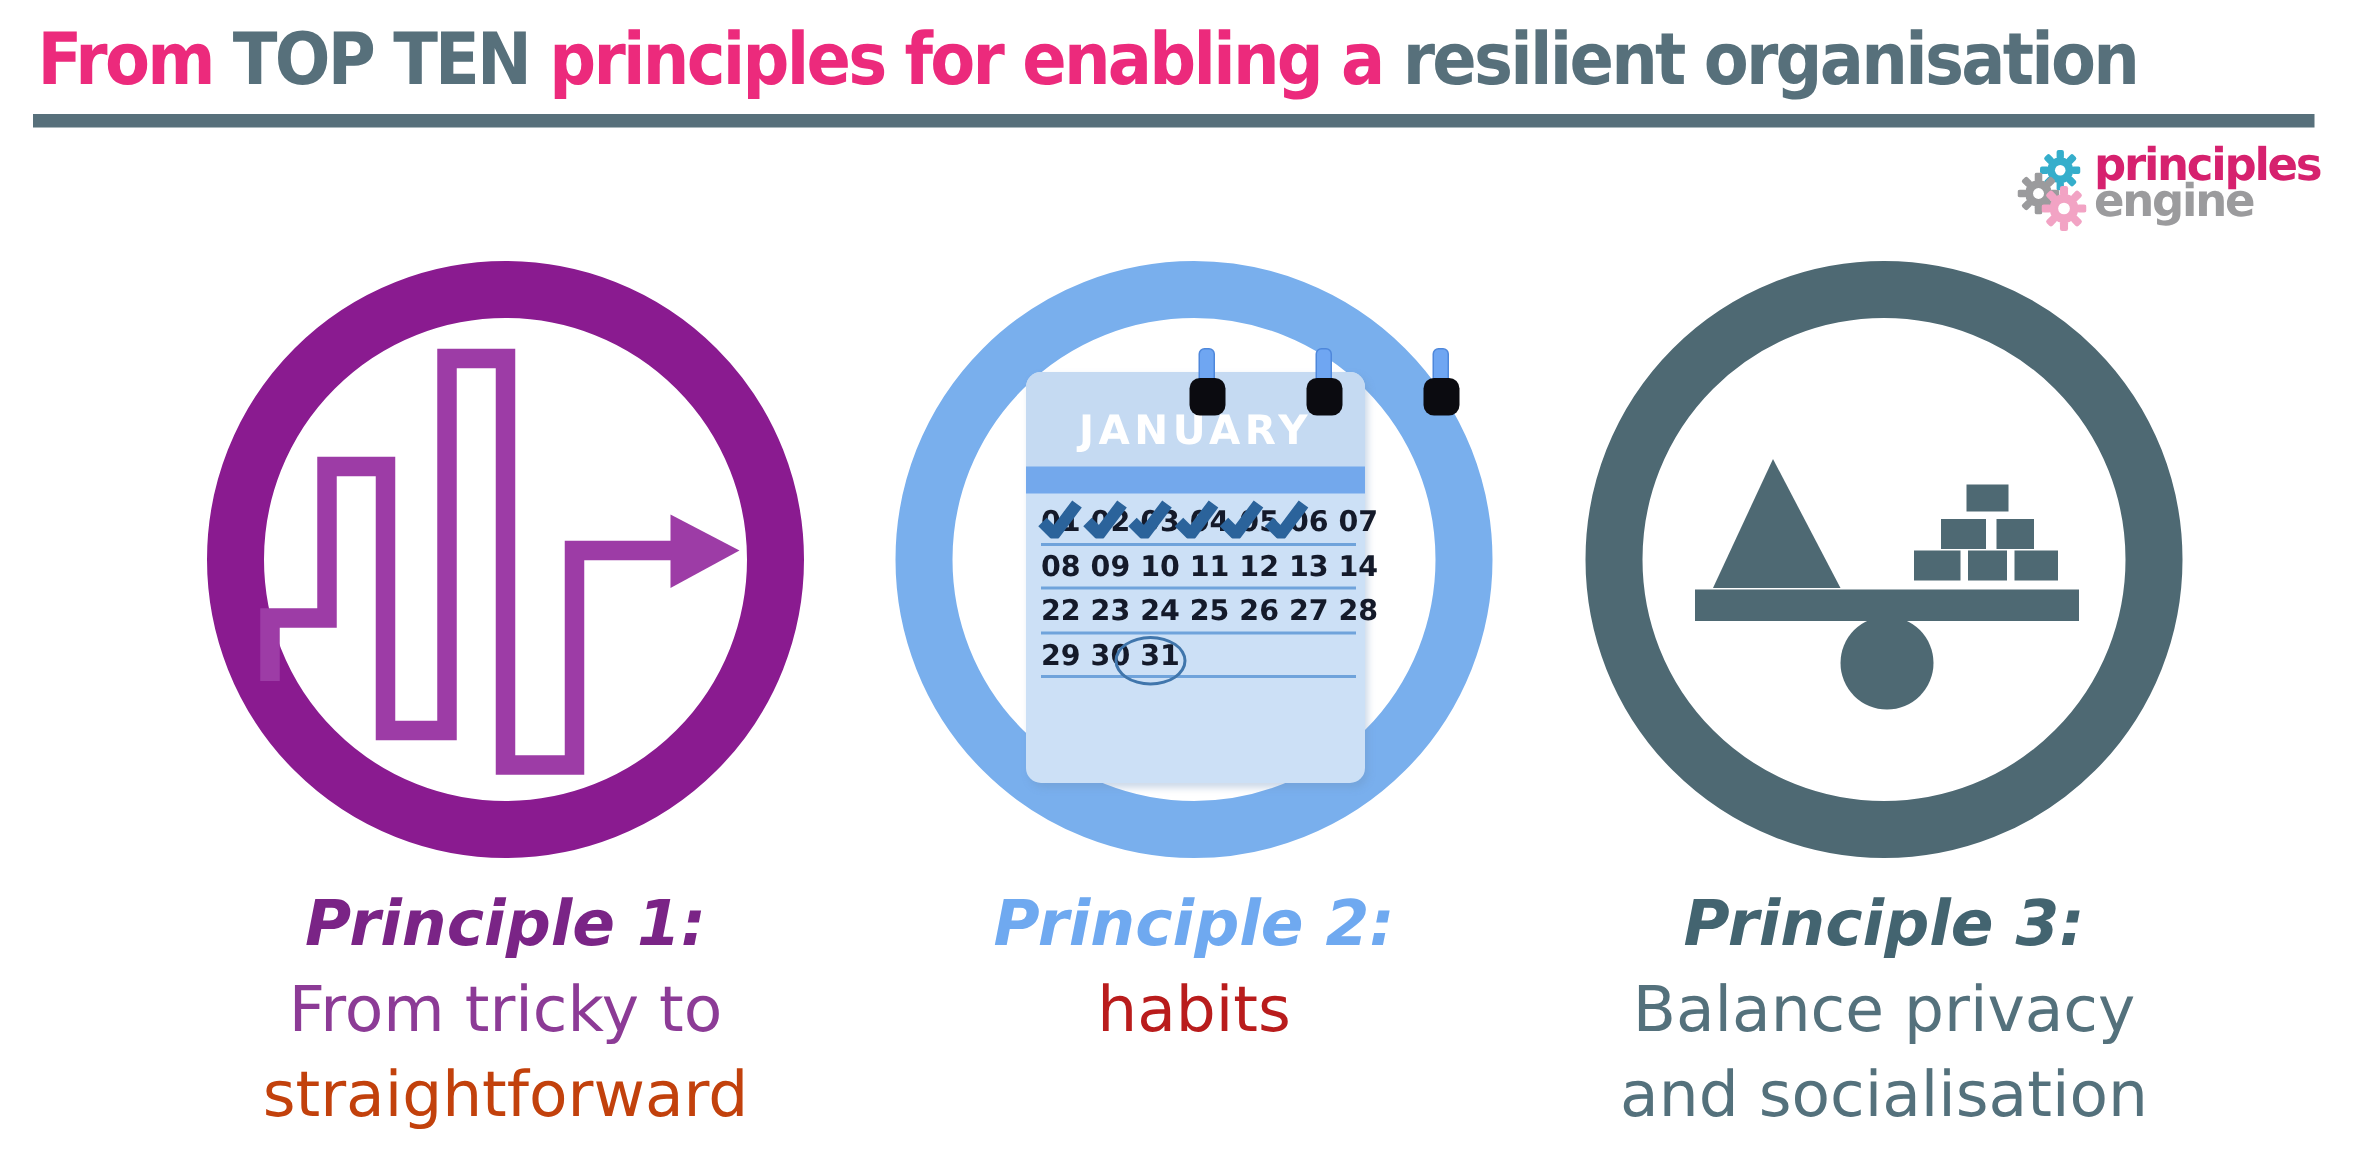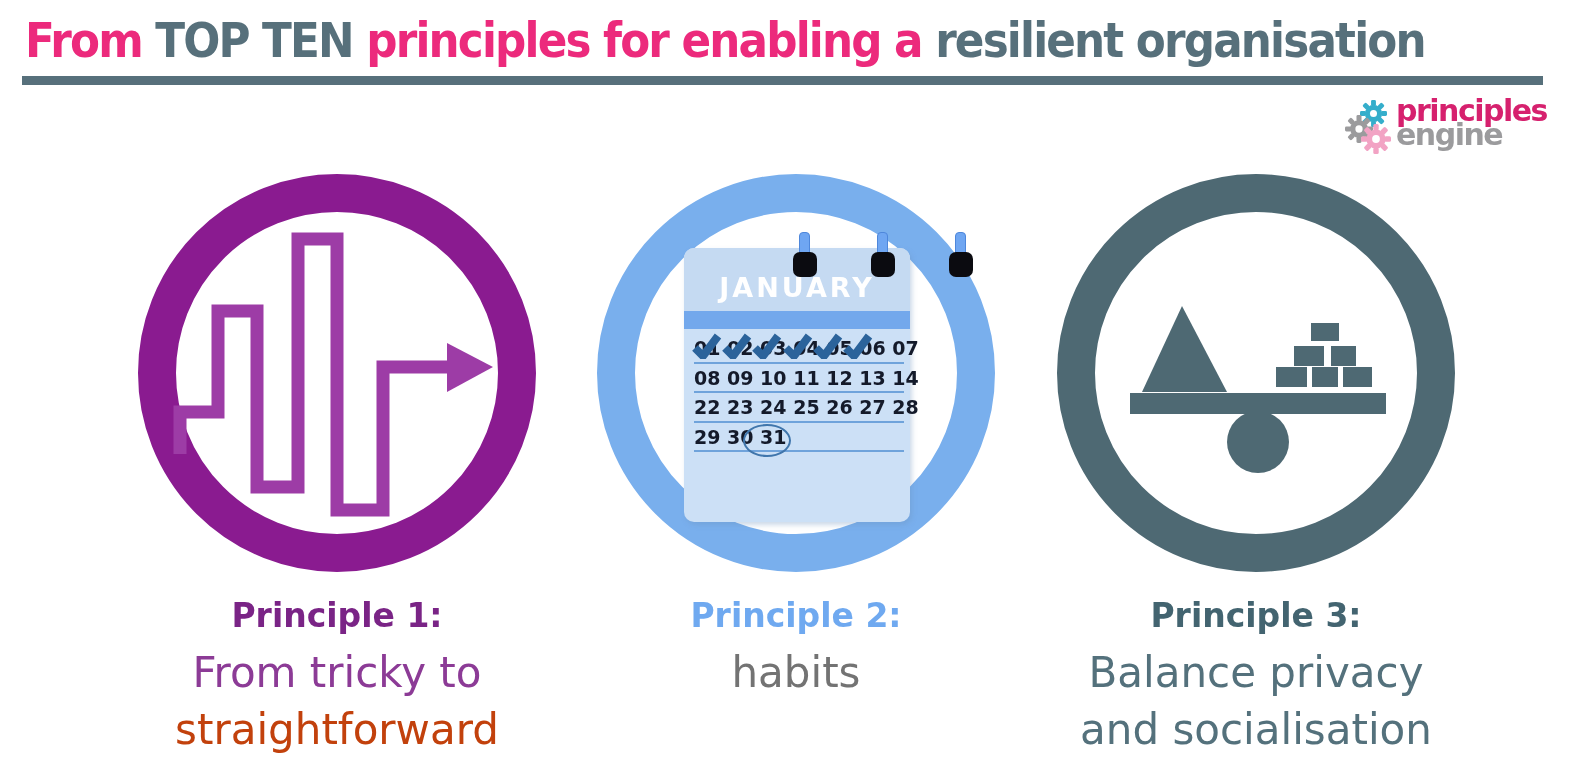--- a/index.html
+++ b/index.html
@@ -18,21 +18,21 @@
   .logo-text{position:absolute;left:52px;top:2px;text-align:left;}
   .logo-word1{font-weight:bold;font-size:30px;letter-spacing:-1.5px;line-height:26px;}
   .logo-word2{font-weight:bold;font-size:30px;letter-spacing:-1.5px;line-height:21px;}
 
   
   .col{position:absolute;top:173px;width:460px;text-align:center;}
   .col1{left:107px;} .col2{left:566px;} .col3{left:1026px;}
   .icon-box{position:relative;width:400px;height:400px;margin:0 auto;}
   .icon-box svg.ring-svg{position:absolute;left:0;top:0;}
   .caption{margin-top:14px;}
-  .cap-heading{font-size:33px;font-weight:bold;line-height:57px;}
+  .cap-heading{font-size:42px;font-weight:bold;line-height:57px;font-style:italic;}
   .cap-line{font-size:42px;line-height:57px;}
 
   
   .cal-card{position:absolute;left:88px;top:75px;width:226px;height:274px;
             background:#CCE0F6;border-radius:10px;text-align:left;
             box-shadow:2px 3px 5px rgba(110,145,190,0.35);}
   .cal-header{position:absolute;left:0;top:0;right:0;height:80px;background:#C5DAF2;
               border-radius:10px 10px 0 0;}
   .cal-month{position:absolute;left:0;top:24px;width:100%;text-align:center;
              font-size:27px;font-weight:bold;color:#FFFFFF;letter-spacing:3px;}
@@ -142,21 +142,21 @@
           </svg>
         <svg class="check" style="left:159px;" width="30" height="26" viewBox="0 0 30 26">
             <polyline points="3,15 11,23 26,3" fill="none" stroke="#2B639B" stroke-width="8"></polyline>
           </svg>
 
         <div class="cal-ellipse"></div>
       </div>
     </div>
     <div class="caption">
       <div class="cap-heading" style="color: rgb(111, 169, 240);">Principle 2:</div>
-      <div class="cap-line" style="color: #737373;">habits</div>
+      <div class="cap-line" style="color: #b91c1c;">habits</div>
     </div>
   </div>
 
   <div class="col col3">
     <div class="icon-box">
       <svg class="ring-svg" width="400" height="400" viewBox="0 0 400 400">
         <circle cx="200" cy="200" r="180" fill="#ffffff" stroke-width="38" stroke="#4E6973"></circle>
         <g fill="#4E6973">
           <circle cx="202" cy="269" r="31"></circle>
           <rect x="74" y="220" width="256" height="21"></rect>

